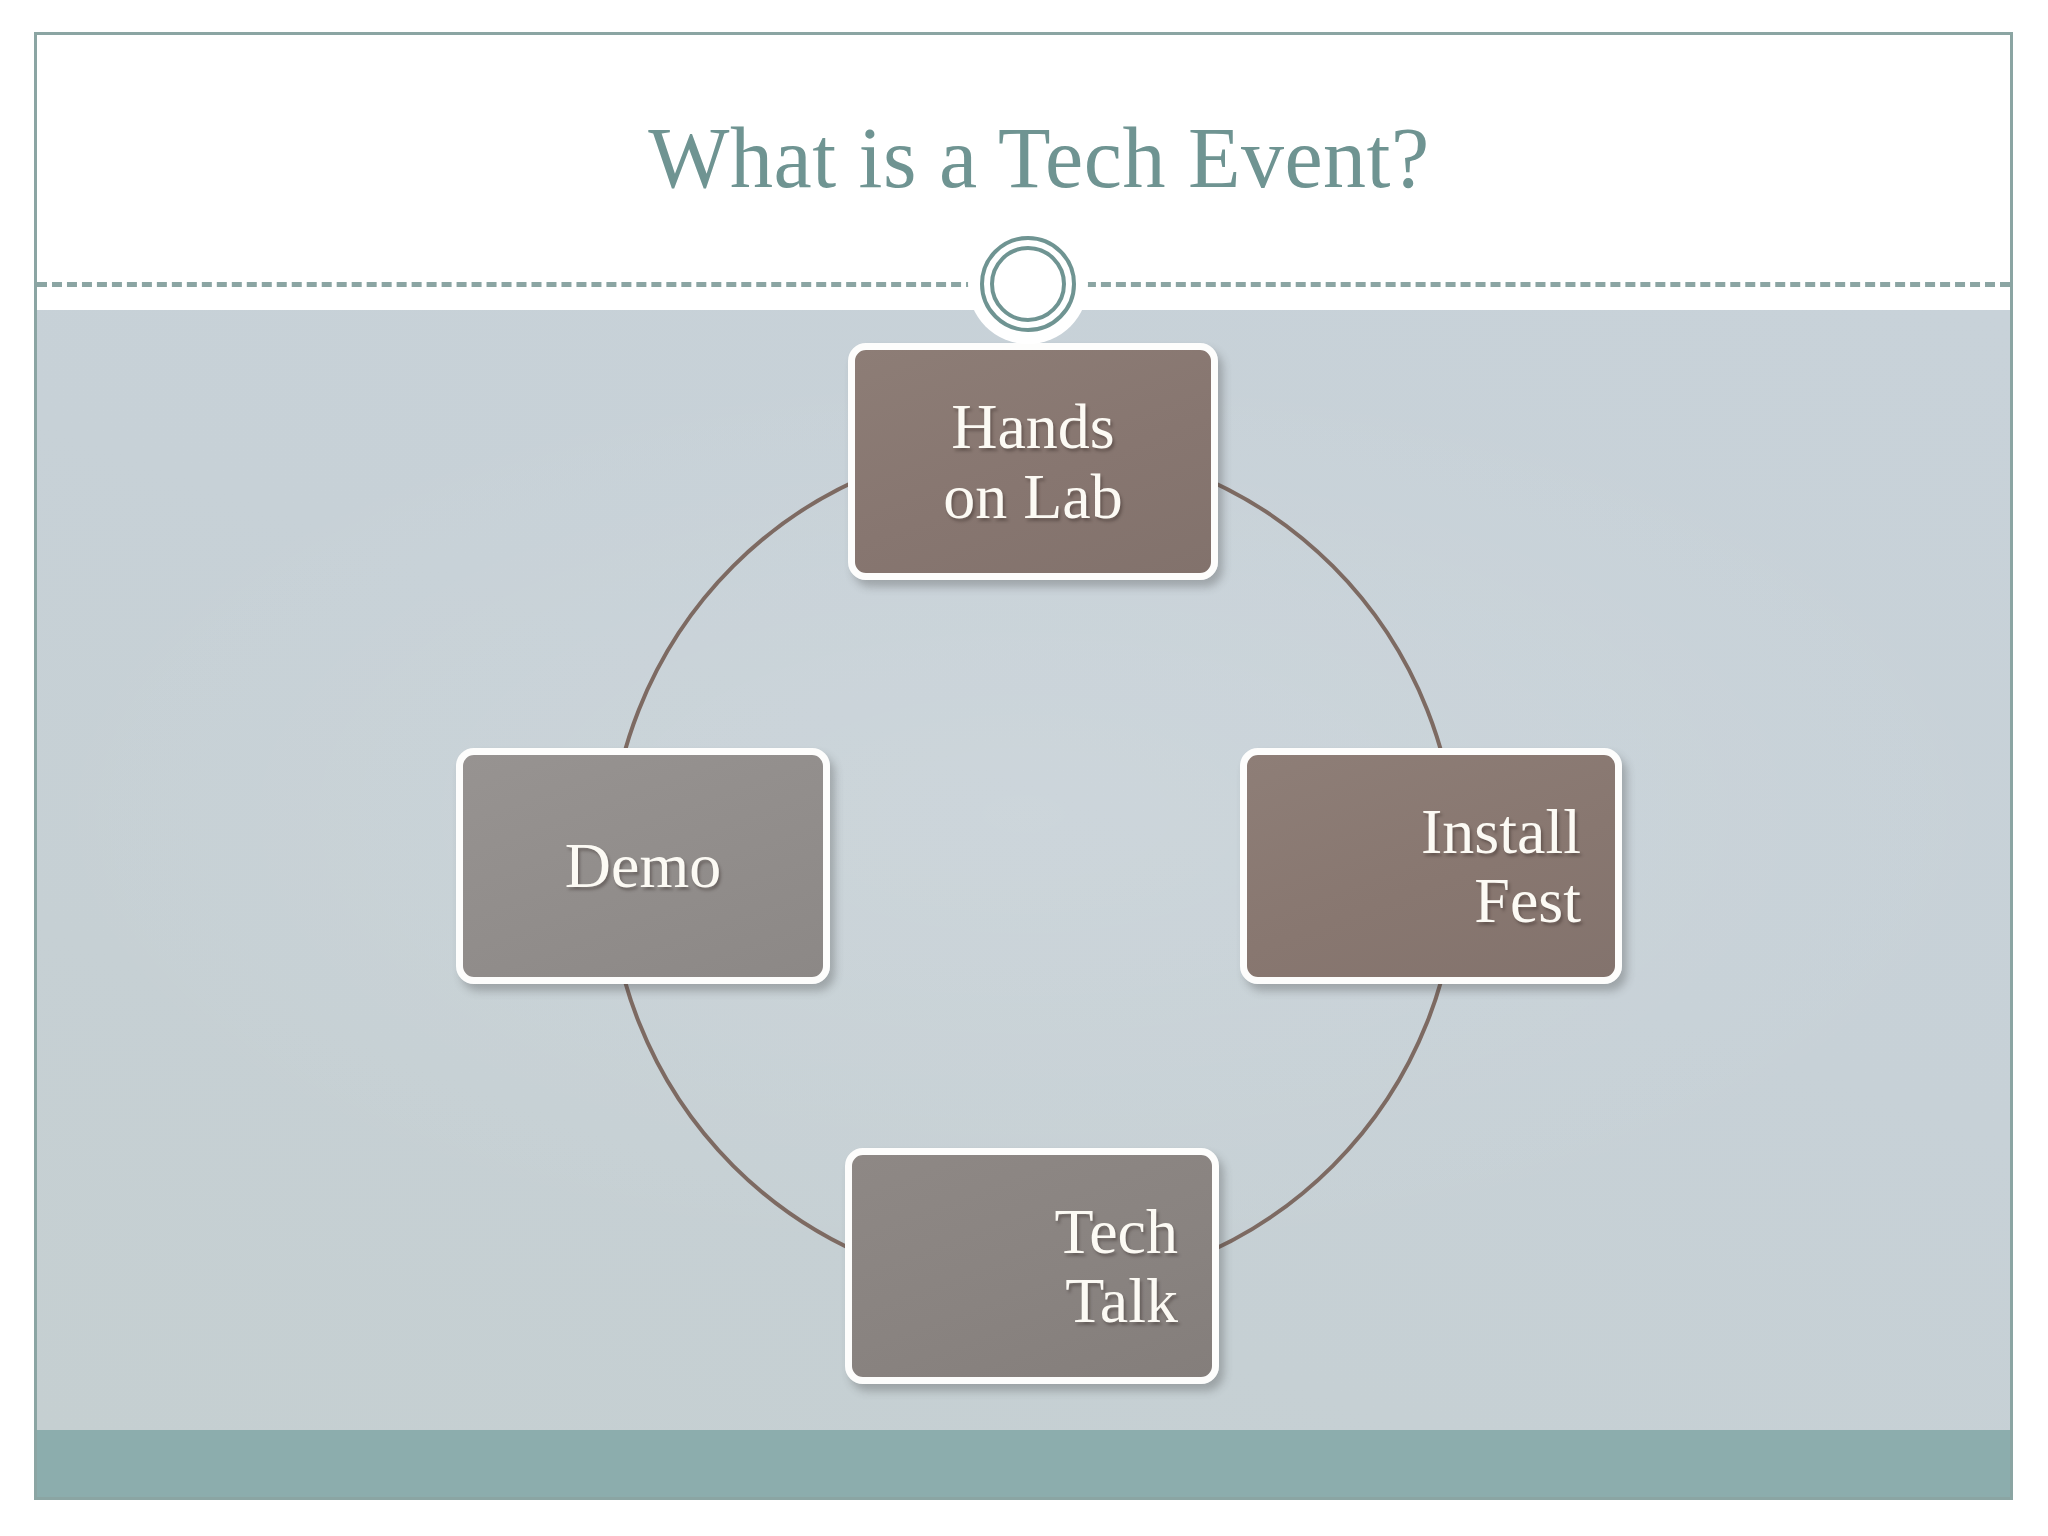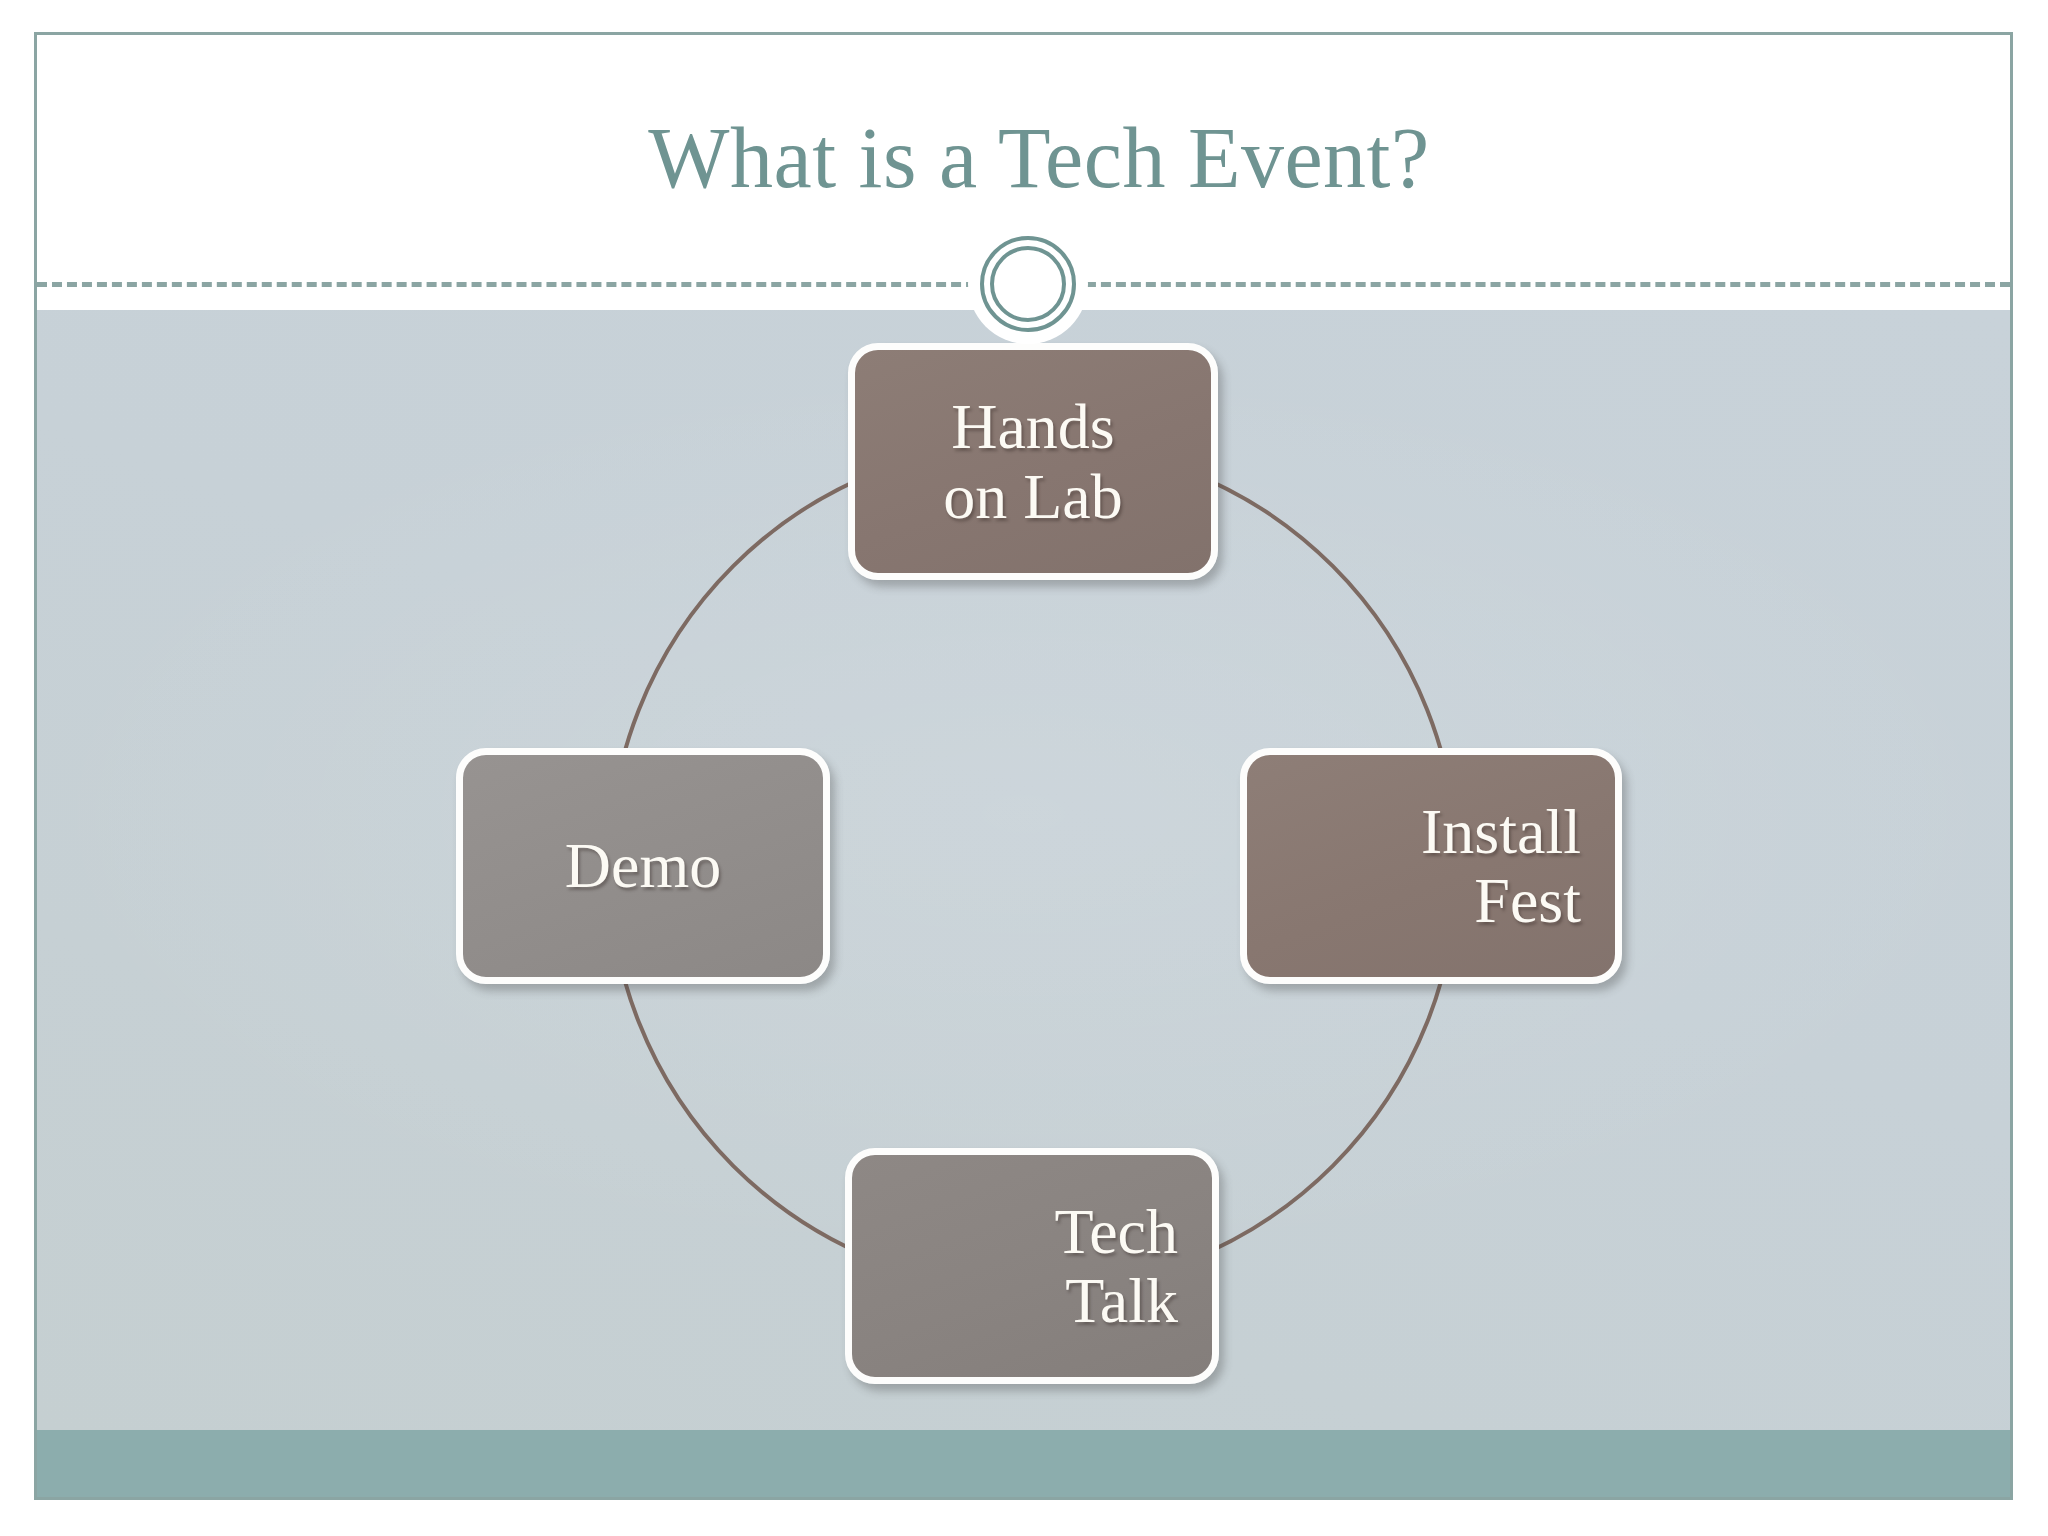--- a/index.html
+++ b/index.html
@@ -152,21 +152,21 @@
   }
   .arc-layer {
     position: absolute;
     left: 0; top: 0;
     width: 1973px;
     height: 1120px;
   }
 
   .node {
     position: absolute;
-    border-radius: 30px;
+    border-radius: 18px;
     border: 7px solid #fdfdfc;
     box-sizing: border-box;
     box-shadow: 5px 7px 9px rgba(60,60,60,0.30);
     color: #fcfaf4;
     display: flex;
     align-items: center;
     font-size: 64px;
     line-height: 1.08;
     padding: 0 34px;
   }

